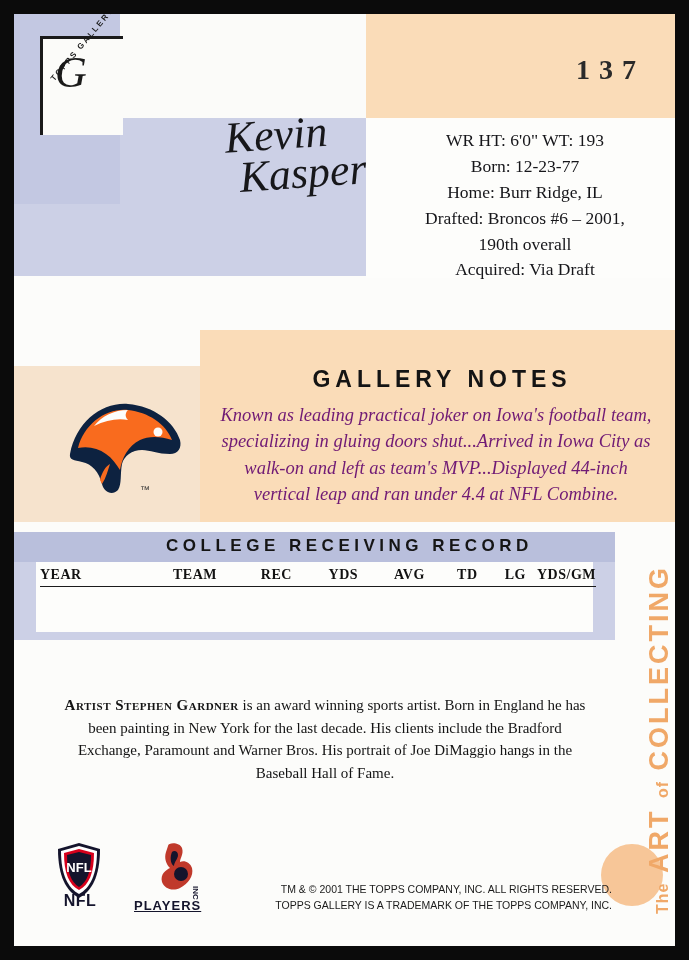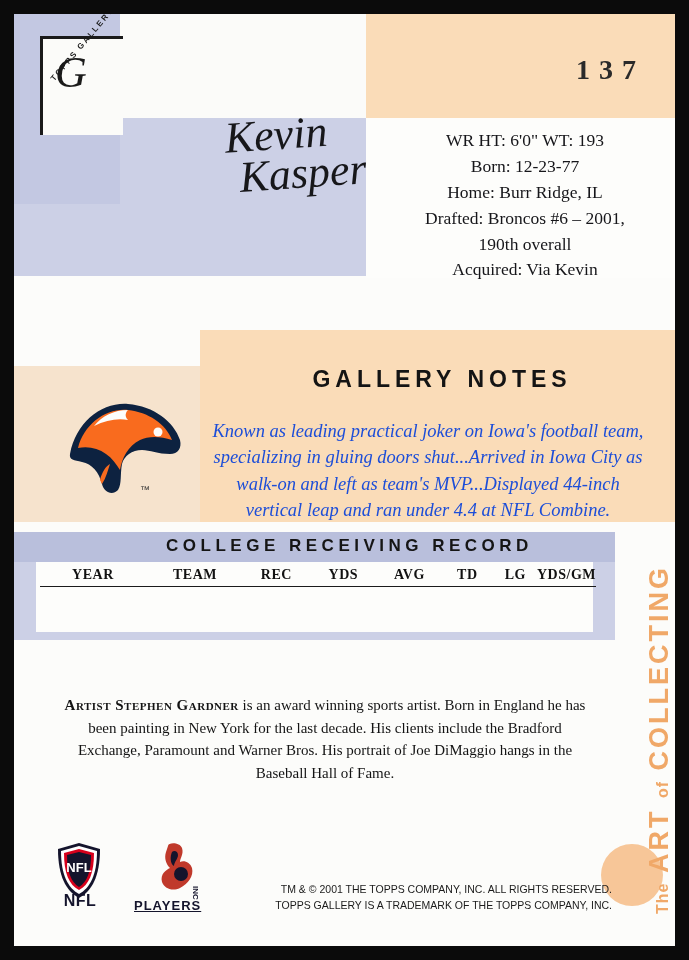--- a/index.html
+++ b/index.html
@@ -132,29 +132,28 @@
     position:absolute;left:218px;top:352px;width:420px;
     text-align:center;
     font-family:"Liberation Sans",sans-serif;
     font-weight:bold;
     font-size:23px;
     letter-spacing:5px;
     color:#141414;
     z-index:8;
   }
   .notes-body{
-    position:absolute;left:194px;top:388px;width:440px;
+    position:absolute;left:202px;top:388px;width:440px;
     text-align:center;
     font-family:"Liberation Serif",serif;
     font-style:italic;
     font-size:18.5px;
     line-height:1.42;
-    color:#1d4ed8;
+    color:#701a75;
     z-index:8;
-    margin-top:16px;
   }
 
   
   .helmet{
     position:absolute;left:48px;top:378px;width:126px;height:108px;z-index:9;
   }
   .tm{
     position:absolute;left:126px;top:470px;font-size:10px;color:#333;z-index:9;
   }
 
@@ -176,21 +175,21 @@
   }
   table.stats th{
     font-weight:bold;
     font-size:14px;
     letter-spacing:0.5px;
     padding:1px 0 3px 0;
     border-bottom:1.5px solid #1b1b1b;
   }
   table.stats td{padding:2px 0;}
   table.stats .c{margin-top:40px;}
-  table.stats .l{text-align:center;}
+  table.stats .l{text-align:left;}
   table.stats tr.total td{font-weight:bold;border-top:1.5px solid #1b1b1b;}
   table.stats tr.total td.l{letter-spacing:0.5px;}
 
   
   .artist{
     position:absolute;left:46px;top:680px;width:530px;
     text-align:center;
     font-family:"Liberation Serif",serif;
     font-size:15px;
     line-height:1.5;
@@ -283,21 +282,21 @@
       <span>Kevin</span>
       <span class="l2">Kasper</span>
     </div>
 
     <div class="vitals">
       <div>WR   HT: 6'0"   WT: 193</div>
       <div>Born: 12-23-77</div>
       <div>Home: Burr Ridge, IL</div>
       <div>Drafted: Broncos #6 – 2001,</div>
       <div>190th overall</div>
-      <div>Acquired: Via Kevin</div>
+      <div>Acquired: Via Draft</div>
     </div>
 
     <div class="helmet">
       <svg viewBox="0 0 126 108" width="126" height="108">
         <path d="M8 62 C14 30 40 10 66 12 C92 14 112 30 118 48 C120 56 116 62 108 62 C96 62 88 58 80 58 C70 58 62 64 60 72 C58 82 60 92 56 98 C50 104 42 100 40 92 C37 80 30 72 20 70 C12 68 7 68 8 62 Z" fill="#0d2240"></path>
         <path d="M16 56 C22 32 44 16 66 18 C86 20 104 32 110 48 C98 44 86 44 78 48 C66 54 60 66 58 78 C54 72 50 66 44 62 C36 56 26 54 16 56 Z" fill="#f96b1e"></path>
         <path d="M66 18 C52 18 40 24 32 34 C44 28 56 26 66 28 C62 24 64 20 66 18 Z" fill="#fdfdfb"></path>
         <circle cx="96" cy="40" r="4.5" fill="#fdfdfb"></circle>
         <path d="M40 92 C44 86 46 78 48 72 C44 74 40 80 38 88 Z" fill="#f96b1e"></path>
       </svg>

